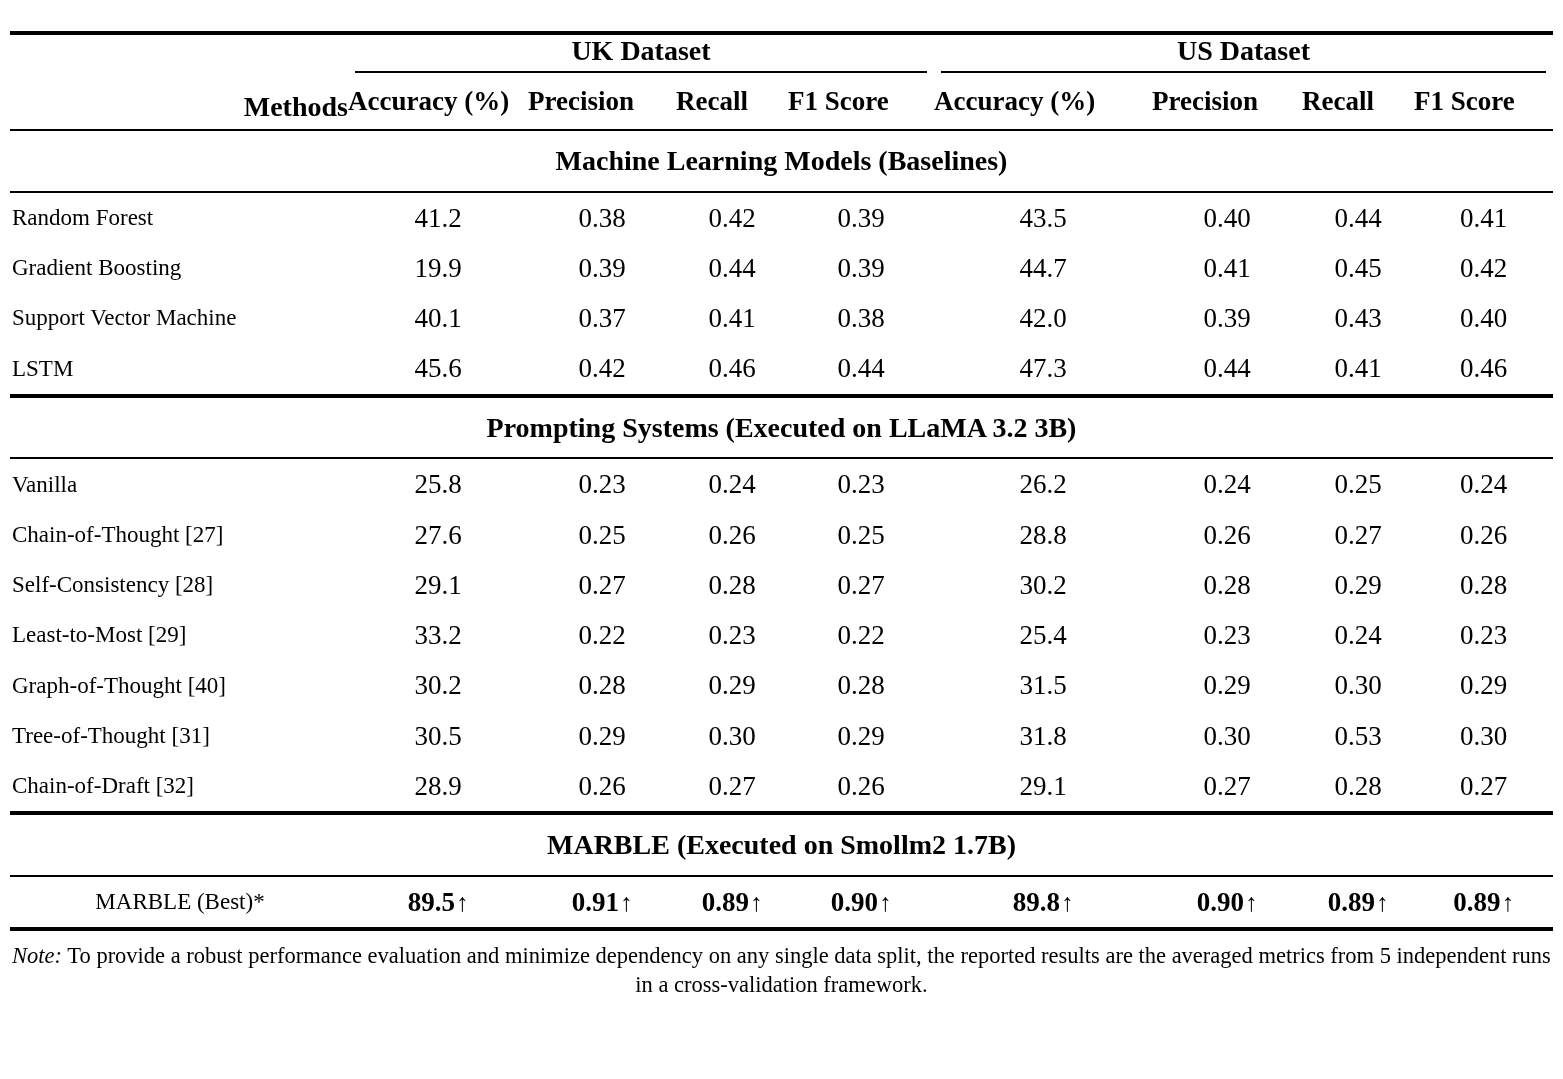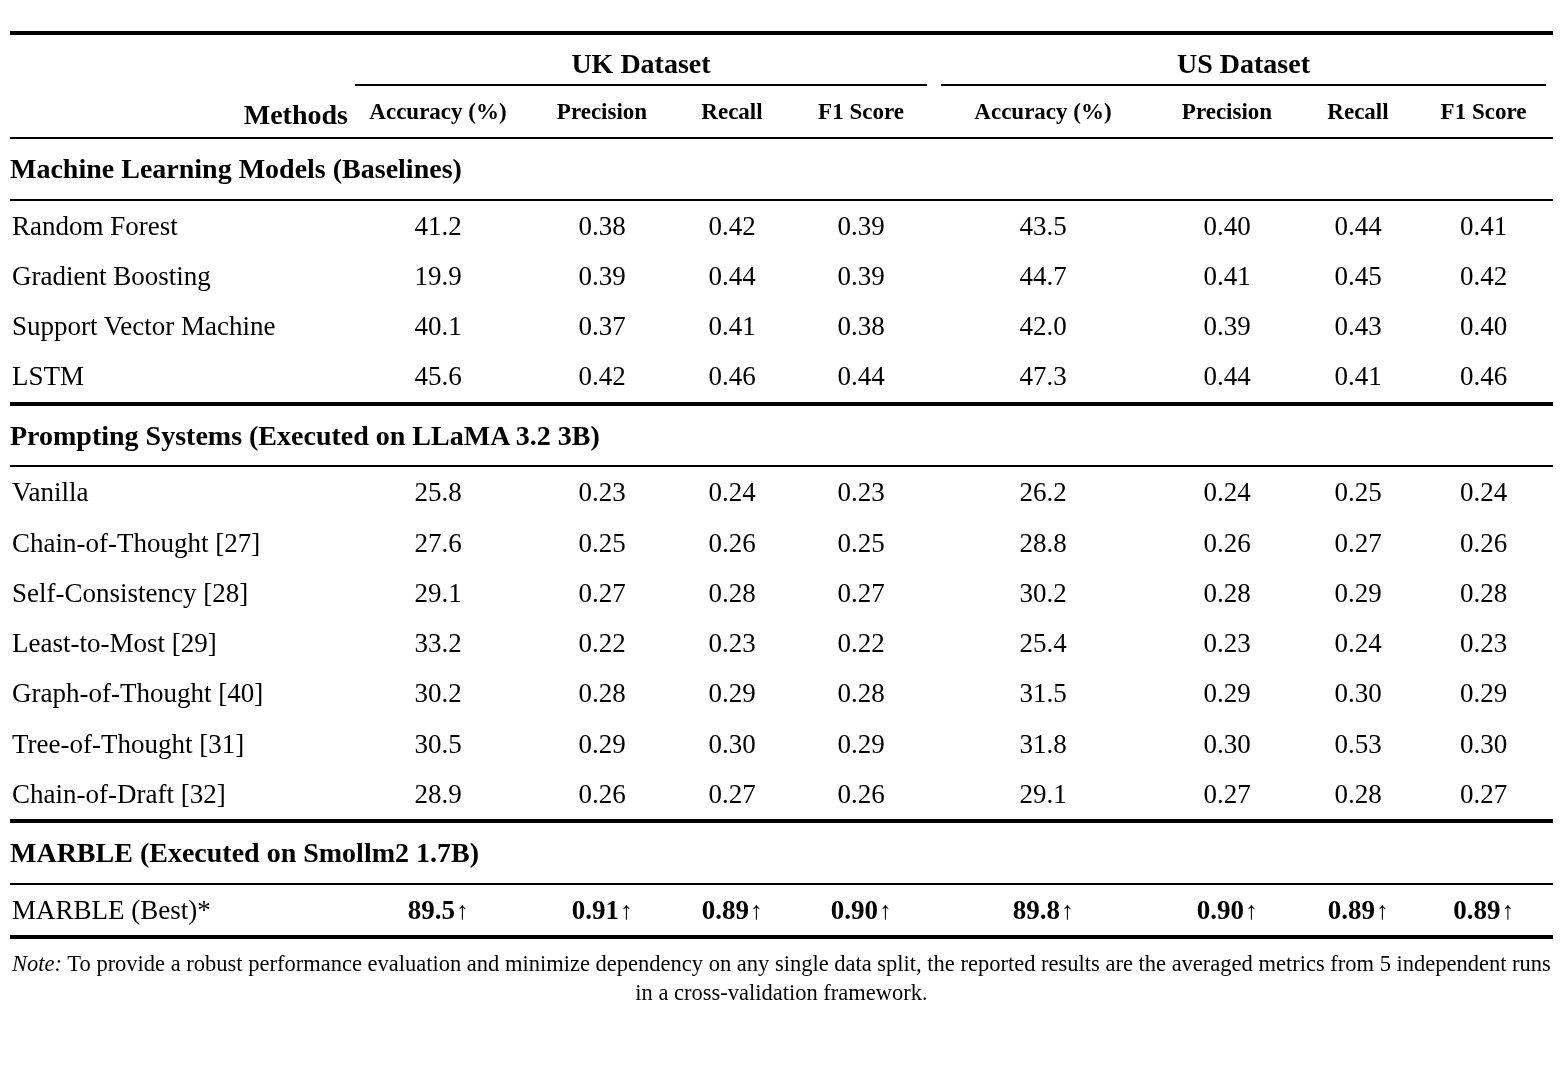--- a/index.html
+++ b/index.html
@@ -53,69 +53,69 @@
     text-align: right;
     vertical-align: bottom;
     padding: 0 0 6px 2px;
     line-height: 1.12;
   }
   .group-head {
     font-weight: bold;
     font-size: 28px;
     text-align: center;
     vertical-align: bottom;
-    padding: 14px 0 4px 0;
+    padding: 1px 0 4px 0;
     line-height: 1.1;
   }
   .grouprule-cell {
     padding: 0;
     height: 3px;
     font-size: 0;
     line-height: 0;
   }
   .grouprule-cell > span {
     display: block;
     height: 0;
     border-top: 2px solid #000;
     margin: 0 7px;
   }
   .col-head {
     font-weight: bold;
-    font-size: 23px;
-    text-align: center;
+    font-size: 27px;
     vertical-align: bottom;
     padding: 12px 0 12px 0;
     white-space: nowrap;
     margin-top: 20px;
   }
 
   
   .section-title {
     font-weight: bold;
     font-size: 28px;
+    text-align: center;
     padding: 15px 0 14px 0;
     line-height: 1.1;
   }
 
   
   td.m-cell {
-    font-size: 27px;
+    font-size: 23px;
     text-align: left;
     padding: 10px 0 10px 2px;
     white-space: nowrap;
     line-height: 1.12;
   }
   td.v-cell {
     font-size: 27px;
     text-align: center;
     padding: 10px 0 10px 0;
     white-space: nowrap;
     line-height: 1.12;
   }
-  tr.best td.m-cell { font-weight: normal; }
+  tr.best td.m-cell { font-weight: normal; text-align: center; }
   tr.best td.v-cell { font-weight: bold; }
 
   .arrow {
     font-weight: normal;
     font-size: 25px;
     display: inline-block;
     margin-left: 1px;
     vertical-align: baseline;
   }
 

